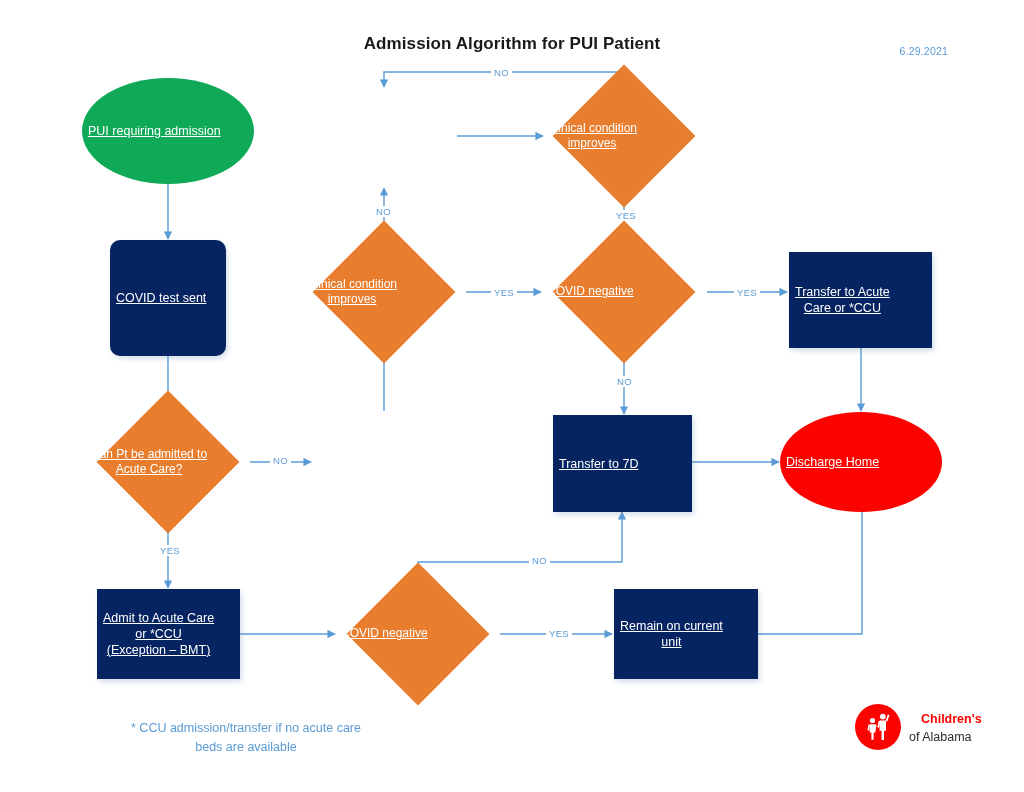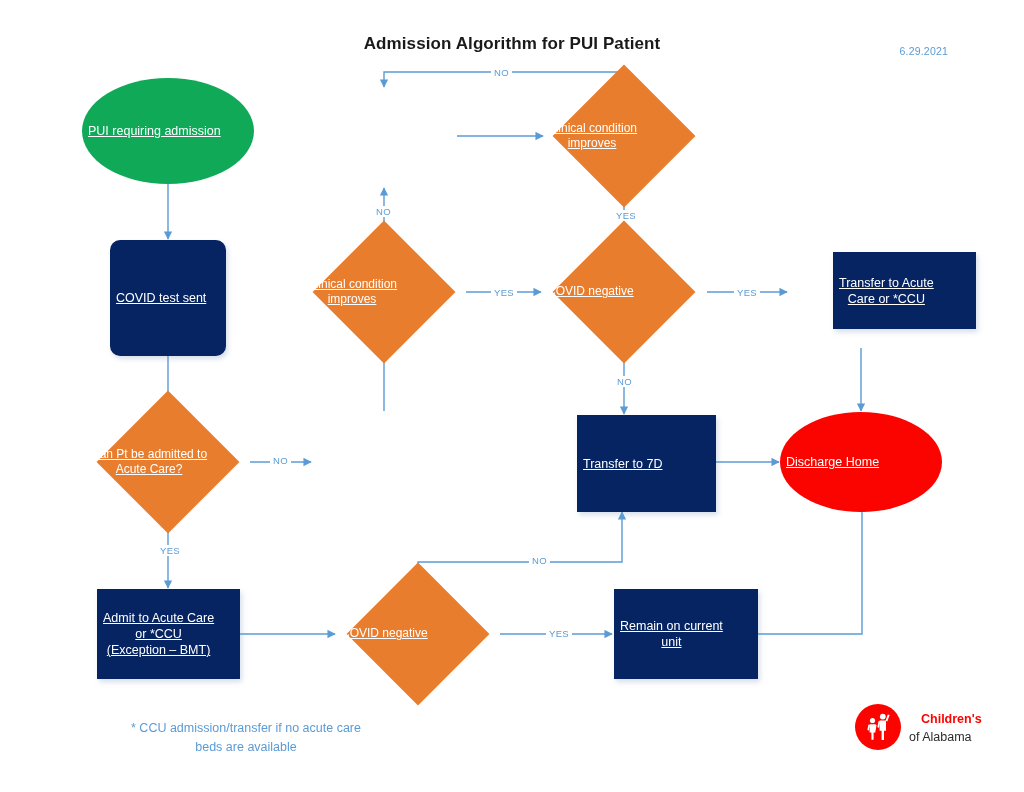--- a/index.html
+++ b/index.html
@@ -249,26 +249,26 @@
     <span class="dshape" style="width:101px; height:101px;"></span>
     <span class="txt">Clinical condition
 improves</span>
   </div>
 
   <div class="node diamond" style="left:541px; top:242px; width:166px; height:100px;">
     <span class="dshape" style="width:101px; height:101px;"></span>
     <span class="txt">COVID negative</span>
   </div>
 
-  <div class="node rect" style="left:789px; top:252px; width:143px; height:77px;margin-left:44px;">
+  <div class="node rect" style="left:789px; top:252px; width:143px; height:96px;">
     <span class="txt">Transfer to Acute
 Care or *CCU</span>
   </div>
 
-  <div class="node rect" style="left:577px; top:415px; width:139px; height:97px;">
+  <div class="node rect" style="left:553px; top:415px; width:139px; height:97px;">
     <span class="txt">Transfer to 7D</span>
   </div>
 
   <div class="node diamond" style="left:335px; top:584px; width:166px; height:100px;">
     <span class="dshape" style="width:101px; height:101px;"></span>
     <span class="txt">COVID negative</span>
   </div>
 
   <div class="node rect" style="left:614px; top:589px; width:144px; height:90px;">
     <span class="txt">Remain on current

